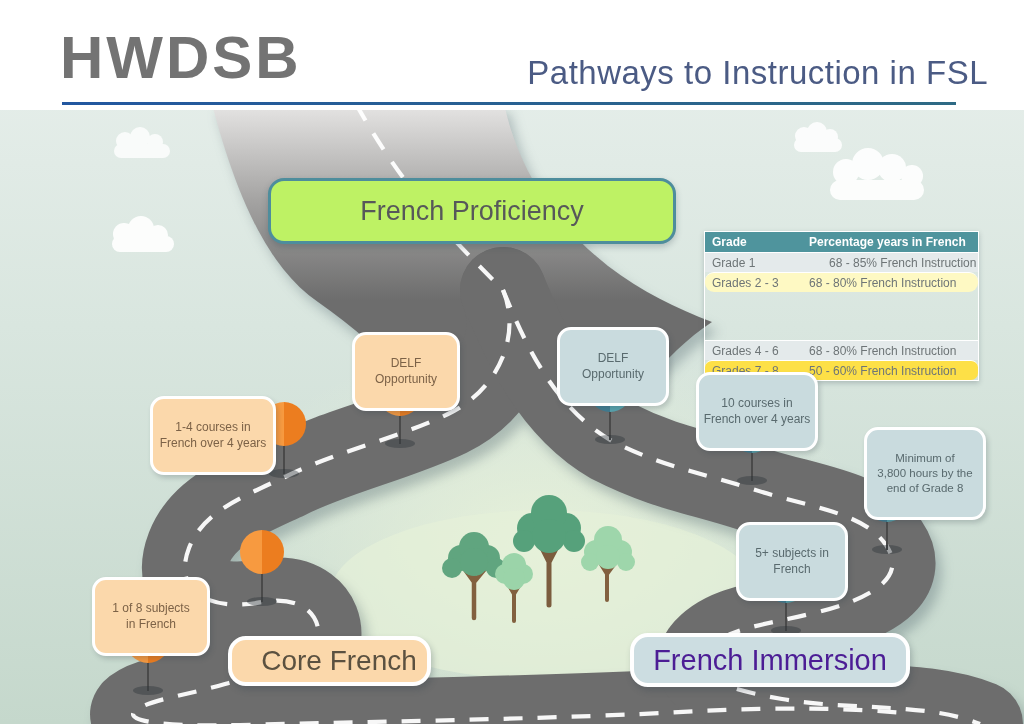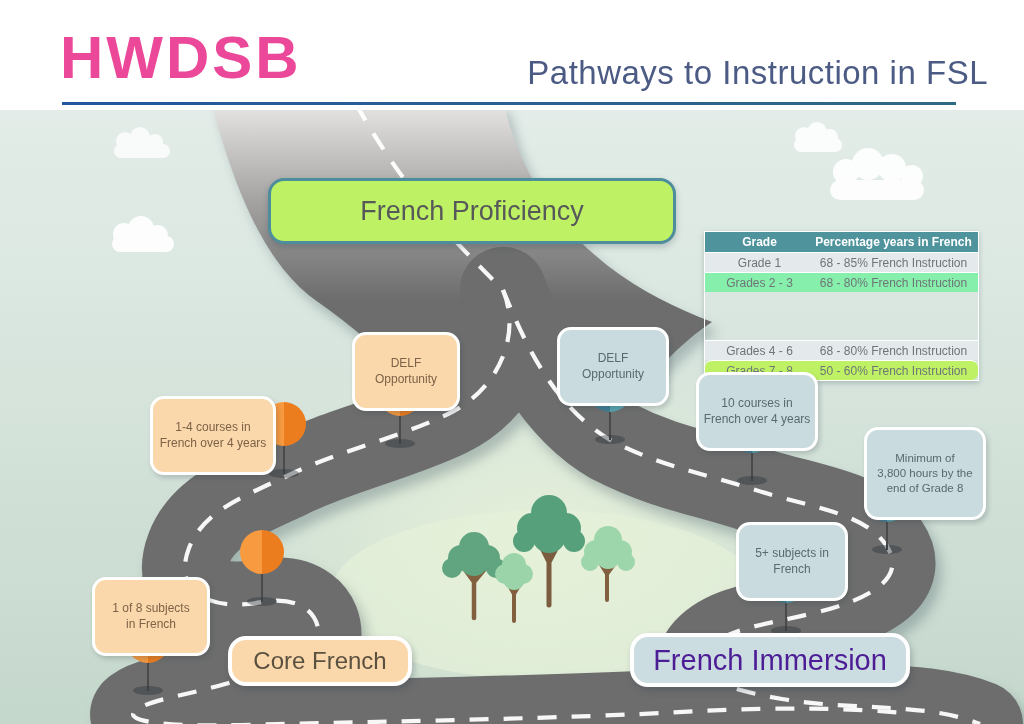--- a/index.html
+++ b/index.html
@@ -4,57 +4,57 @@
 <style>
   html,body{margin:0;padding:0;}
   body{width:1024px;height:724px;position:relative;overflow:hidden;
        font-family:"Liberation Sans", sans-serif;background:#d8e5de;}
   .stage{position:absolute;inset:0;width:1024px;height:724px;}
   svg.scene{position:absolute;left:0;top:0;z-index:1;}
 
   
   .header{position:absolute;left:0;top:0;width:1024px;height:110px;background:#ffffff;z-index:4;}
   .logo{position:absolute;left:60px;top:28px;font-size:60px;font-weight:bold;
-        color:#ec4899;letter-spacing:3px;line-height:1;}
+        color:#737373;letter-spacing:3px;line-height:1;}
   .title{position:absolute;right:36px;top:54px;font-size:33px;color:#4b5b84;letter-spacing:0.5px;}
   .rule{position:absolute;left:62px;top:102px;width:894px;height:3px;
         background:linear-gradient(90deg,#2257a0,#2e6a84);}
 
   
   .proficiency{position:absolute;left:268px;top:178px;width:402px;height:60px;
         background:#bef264;border:3px solid #4e8d9c;border-radius:16px;z-index:10;
         display:flex;align-items:center;justify-content:center;
         font-size:27px;color:#57585a;box-shadow:0 3px 6px rgba(40,60,70,.25);}
 
   
   .gradetable{position:absolute;left:704px;top:231px;width:273px;z-index:10;
         font-size:12px;border:1px solid #ffffff;box-shadow:0 2px 5px rgba(40,60,70,.25);}
-  .trow{display:grid;grid-template-columns:102px 171px;height:19px;align-items:center;text-align:center;}
+  .trow{display:grid;grid-template-columns:102px 171px;height:19px;align-items:center;}
   .trow.head{background:#4f949d;color:#ffffff;font-weight:bold;height:20px;}
   .trow .c1{padding-left:7px;}
   .trow .c2{padding-left:2px;}
-  .trow.r0{background:#e4eaeb;}
-  .trow.r1{background:#86efac;}
+  .trow.r0{background:#e4eaeb;gap:20px;}
+  .trow.r1{background:#fef9c3;border-radius:9px;}
   .trow.r2{background:#e4eaeb;margin-top:48px;}
-  .trow.r3{background:#bef264;border-radius:7px;}
+  .trow.r3{background:#fde047;border-radius:7px;}
   .trow:not(.head){color:#6e7577;border-top:1px solid #ffffff;}
 
   
   .tag{position:absolute;z-index:10;border:3px solid #ffffff;border-radius:14px;
        padding:21px 4px;text-align:center;font-size:12px;line-height:1.3;
        white-space:pre-line;box-shadow:2px 3px 5px rgba(50,65,75,.22);}
   .tag.orange{background:#fbd8ab;color:#7c6247;}
   .tag.teal{background:#c9dbde;color:#596a6e;}
 
   
   .road-title{position:absolute;z-index:10;border:4px solid #ffffff;border-radius:18px;
        display:flex;align-items:center;justify-content:center;
        box-shadow:2px 4px 6px rgba(50,65,75,.28);}
   .road-title.core{left:228px;top:636px;width:176px;height:42px;background:#fbd8ab;
-       color:#5b5140;font-size:24px;}
+       color:#5b5140;font-size:28px;padding-left:19px;}
   .road-title.immersion{left:630px;top:633px;width:272px;height:46px;background:#ccdde1;
        color:#4c1d95;font-size:29px;}
 
   
   .marker{position:absolute;width:0;height:0;z-index:5;}
   .marker .stick{position:absolute;left:-1px;top:0;width:2px;height:50px;background:#4a4a4a;}
   .marker .mshadow{position:absolute;left:-15px;top:45px;width:30px;height:9px;
        border-radius:50%;background:rgba(45,52,58,.42);}
   .marker .ball{position:absolute;left:-22px;top:-22px;width:44px;height:44px;border-radius:50%;}
   .marker .ball.orange{background:linear-gradient(90deg,#f79a40 50%,#ec7d1f 50%);}

